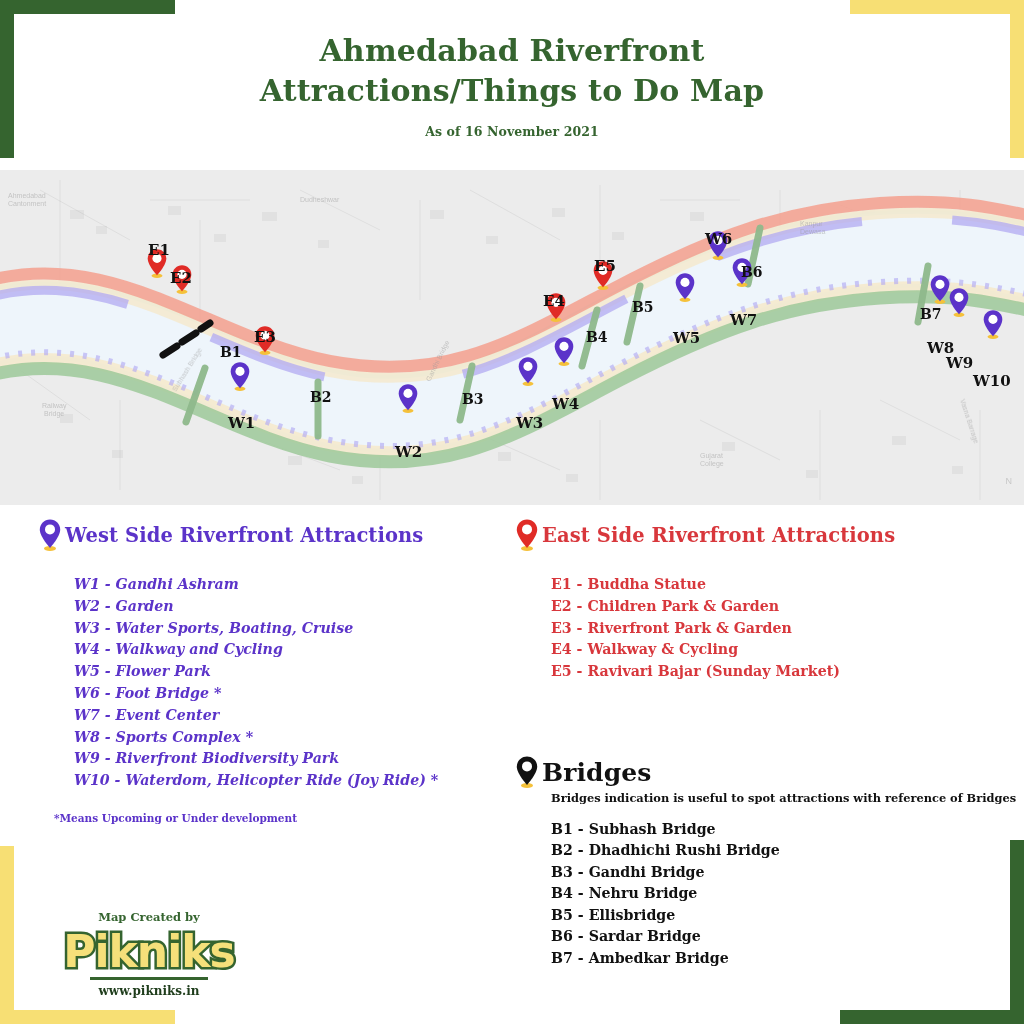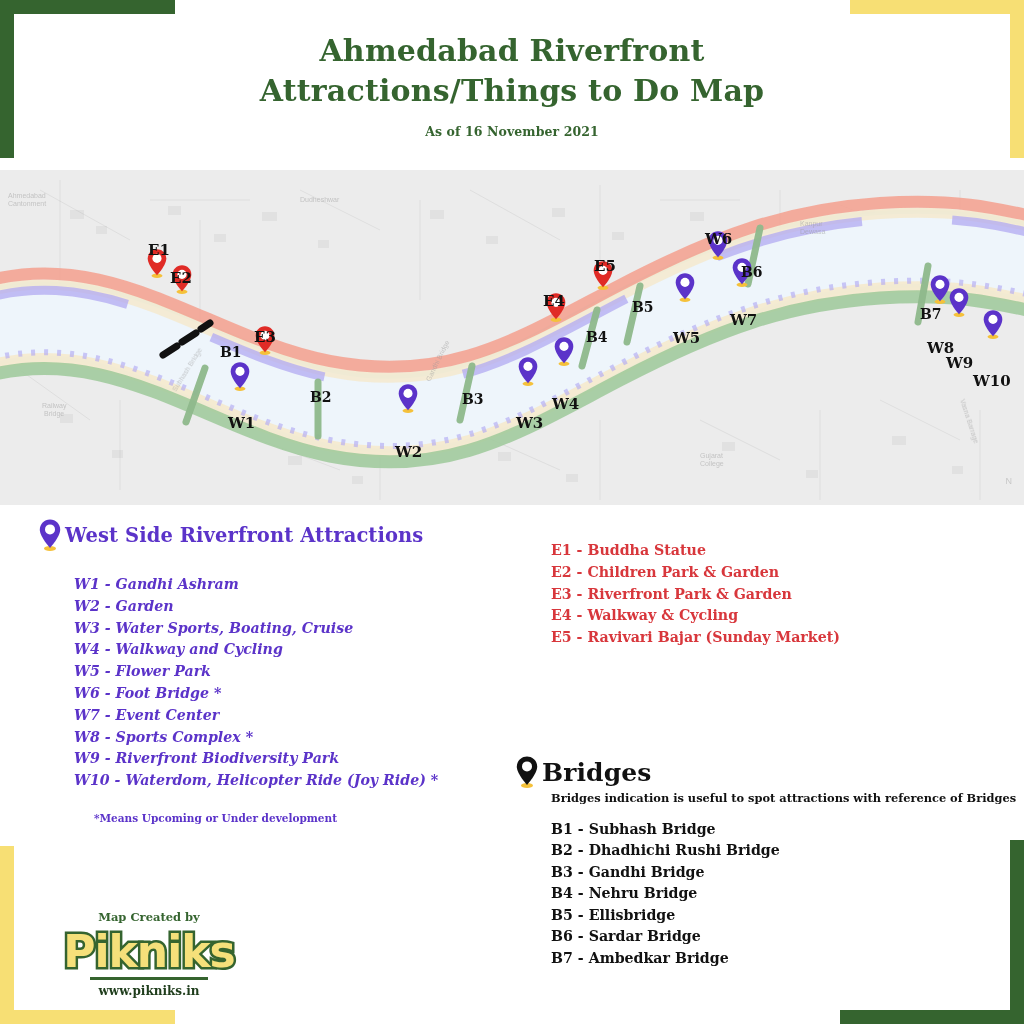--- a/index.html
+++ b/index.html
@@ -49,21 +49,21 @@
   .sec { position:absolute; }
   .sec-head { display:flex; align-items:center; gap:3px; }
   .sec-title { font-weight:bold; font-size:19.5px; letter-spacing:.1px; }
   .list { margin-top:22px; }
   .list li { list-style:none; font-weight:bold; font-size:14.2px;
              line-height:21.8px; white-space:nowrap; }
 
   #west { left:38px; top:518px; }
   #west .sec-title, #west .list li { color:#5b33c9; }
   #west .list { margin-left:36px;font-style:italic; }
-  .note { margin-top:20px; margin-left:56px; font-weight:bold;
+  .note { margin-top:20px; margin-left:16px; font-weight:bold;
           font-size:10.5px; color:#5b33c9; }
 
   #east { left:515px; top:518px; }
   #east .sec-title, #east .list li { color:#d8373c; }
   #east .list { margin-left:36px; }
 
   #bridges { left:515px; top:755px; }
   #bridges .sec-title { color:#111; font-size:25px; }
   .bdesc { margin-left:36px; margin-top:2px; font-weight:bold;
            font-size:11.4px; line-height:15.6px; color:#111; }
@@ -333,20 +333,28 @@
         <li>W6 - Foot Bridge *</li>
         <li>W7 - Event Center</li>
         <li>W8 - Sports Complex *</li>
         <li>W9 - Riverfront Biodiversity Park</li>
         <li>W10 - Waterdom, Helicopter Ride (Joy Ride) *</li>
       </ul>
     <div class="note">*Means Upcoming or Under development</div>
   </div>
 
   <div class="sec" id="east">
+    <div class="sec-head">
+      <svg width="24" height="34" viewBox="0 0 24 34">
+        <ellipse cx="12" cy="30.5" rx="6" ry="2.4" fill="#f5c13a"></ellipse>
+        <path d="M12 1.5 C6.2 1.5 1.8 6 1.8 11.6 C1.8 19 12 30 12 30 C12 30 22.2 19 22.2 11.6 C22.2 6 17.8 1.5 12 1.5 Z" fill="#e02b26"></path>
+        <circle cx="12" cy="11.4" r="5" fill="#ffffff"></circle>
+      </svg>
+      <div class="sec-title">East Side Riverfront Attractions</div>
+    </div>
     <ul class="list" id="east-list">
         <li>E1 - Buddha Statue</li>
         <li>E2 - Children Park &amp; Garden</li>
         <li>E3 - Riverfront Park &amp; Garden</li>
         <li>E4 - Walkway &amp; Cycling</li>
         <li>E5 - Ravivari Bajar (Sunday Market)</li>
       </ul>
   </div>
 
   <div class="sec" id="bridges">

